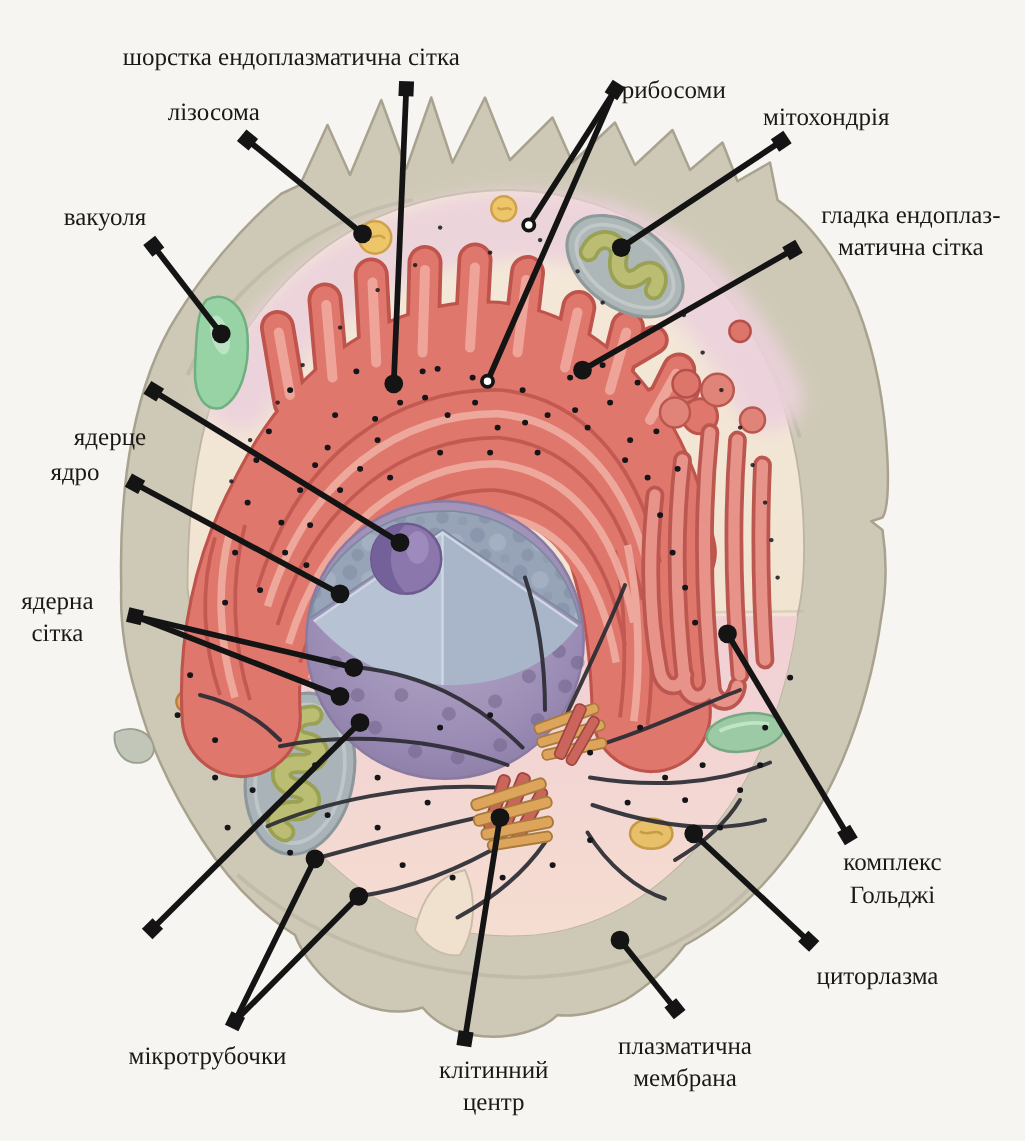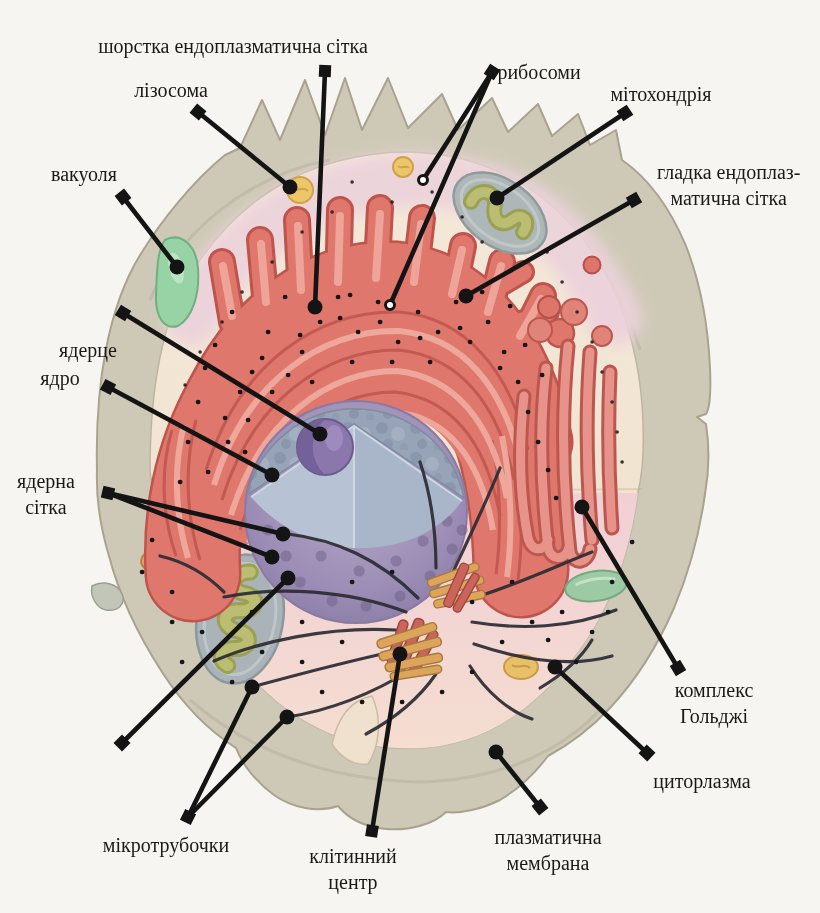--- a/index.html
+++ b/index.html
@@ -328,21 +328,21 @@
       <div class="cell-label" style="top: 378px; left: 60px; transform: translate(-50%, -50%);">
         <div>ядро</div>
       </div>
       <div class="cell-label left" style="top: 494px; left: 17px; transform: translate(0px, -50%);">
         <div>ядерна</div>
         <div>сітка</div>
       </div>
       <div class="cell-label" style="top: 845px; left: 166px; transform: translate(-50%, -50%);">
         <div>мікротрубочки</div>
       </div>
-      <div class="cell-label" style="top: 869px; left: 353px; transform: translate(-50%, -50%);">
+      <div class="cell-label" style="top: 869px; left: 395px; transform: translate(-50%, -50%);">
         <div>клітинний</div>
         <div>центр</div>
       </div>
       <div class="cell-label" style="top: 850px; left: 548px; transform: translate(-50%, -50%);">
         <div>плазматична</div>
         <div>мембрана</div>
       </div>
       <div class="cell-label" style="top: 703px; left: 714px; transform: translate(-50%, -50%);">
         <div>комплекс</div>
         <div>Гольджі</div>

